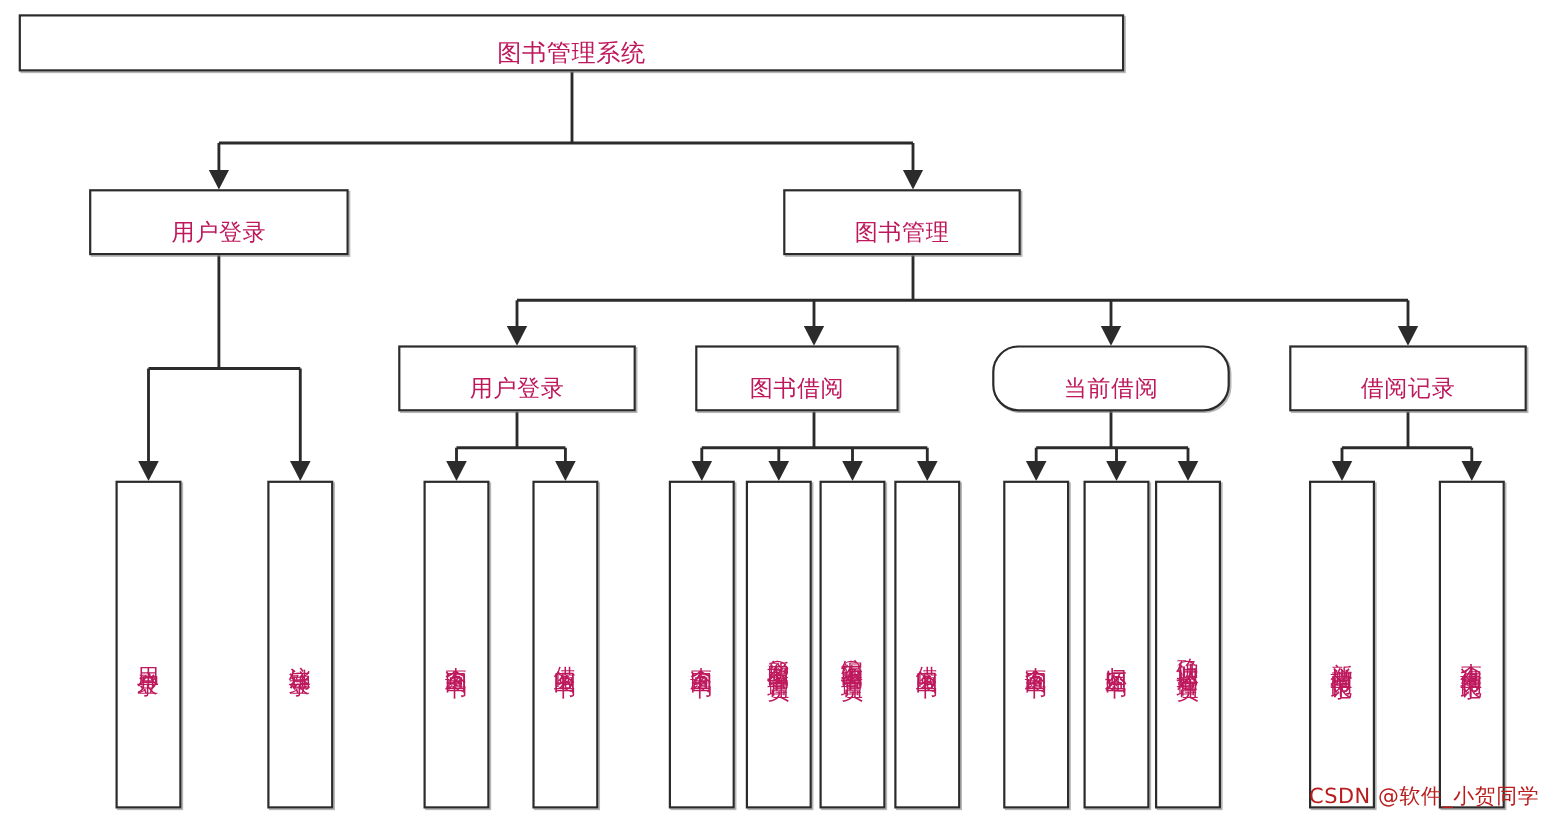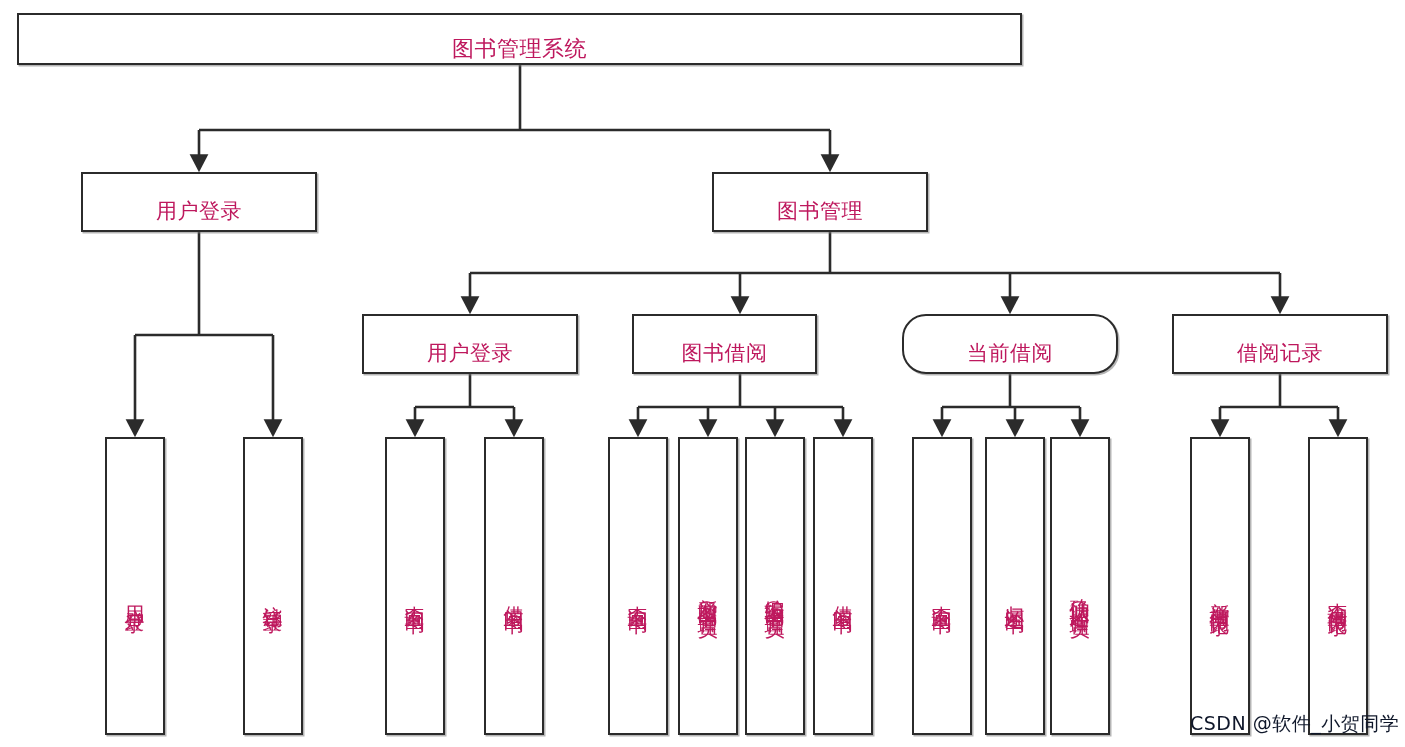--- a/index.html
+++ b/index.html
@@ -53,21 +53,21 @@
     font-size: 20px;
     letter-spacing: 3px;
     line-height: 1;
   }
   .node.root .node-label { font-size: 22px; }
   .watermark {
     position: absolute;
     left: 1190px;
     top: 711px;
     font-size: 19px;
-    color: #0f172a;
+    color: #b91c1c;
     letter-spacing: 0.5px;
     white-space: nowrap;
     z-index: 5;
     font-family: "DejaVu Sans", "Liberation Sans", sans-serif;
   }
 </style>
 </head>
 <body>
 
 <div id="diagram-canvas">

